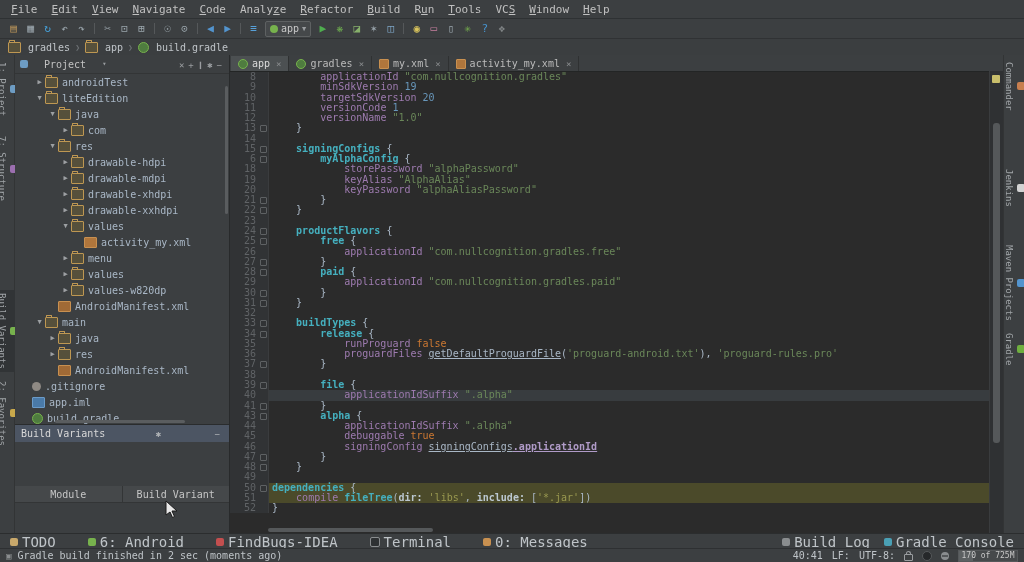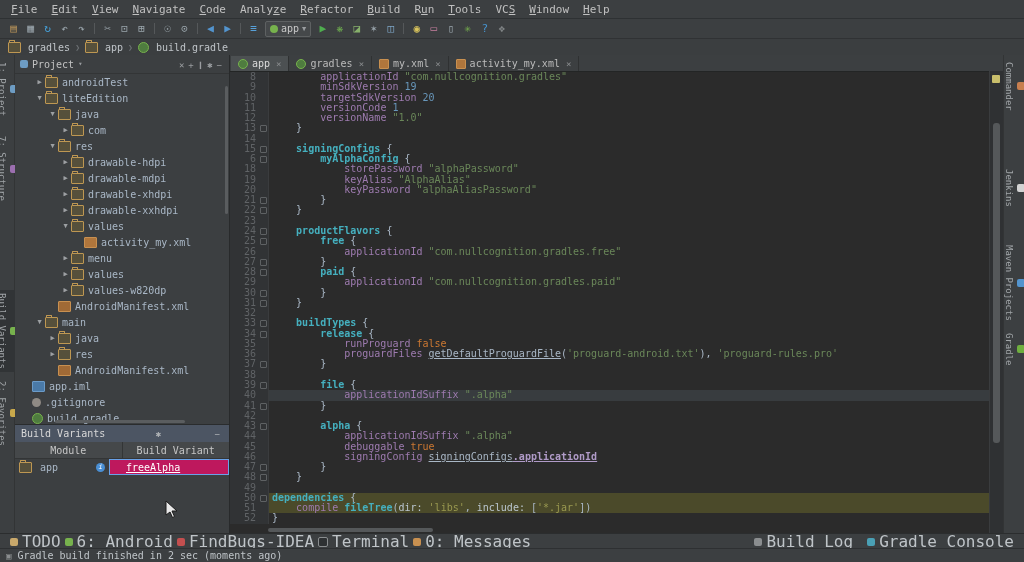--- a/index.html
+++ b/index.html
@@ -23,40 +23,40 @@
   
   .main{position:absolute;top:55px;bottom:28px;left:0;right:0;display:flex;}
   .stripe{background:#3C3F41;display:flex;flex-direction:column;align-items:center;font-size:9px;color:#A2A6A9;}
   .stripeL{width:14px;border-right:1px solid #323435;}
   .stripeR{width:20px;border-left:1px solid #323435;}
   .vlabel{writing-mode:vertical-rl;display:flex;flex-direction:column;align-items:center;gap:3px;white-space:nowrap;padding:3px 0;}
   .vlabel.pressed{background:#313436;border-radius:2px;}
   .sic{width:8px;height:8px;border-radius:2px;display:inline-block;}
   
   .project{width:214px;background:#3C3F41;border-right:1px solid #282A2B;display:flex;flex-direction:column;flex:none;}
-  .pp-header{height:18px;flex:none;display:flex;align-items:center;gap:4px;padding:0 5px;font-size:10px;color:#C2C2C2;border-bottom:1px solid #333536;text-align:right;}
+  .pp-header{height:18px;flex:none;display:flex;align-items:center;gap:16px;padding:0 5px;font-size:10px;color:#C2C2C2;border-bottom:1px solid #333536;text-align:right;}
   .hic{color:#9A9DA0;font-size:9px;padding:0 2px;}
   .tree{flex:1;overflow:hidden;position:relative;font-size:10px;}
   .trow{height:16px;display:flex;align-items:center;color:#A9B7C6;white-space:nowrap;}
   .arr{width:11px;text-align:center;font-size:7px;color:#9DA0A3;flex:none;}
   .fico{width:11px;height:9px;flex:none;margin-right:4px;position:relative;}
   .f-folder{border:1px solid #BE9752;background:#56503B;border-radius:1px;}
   .f-folder:before{content:"";position:absolute;top:-3px;left:0;width:4px;height:2px;border:1px solid #BE9752;border-bottom:none;border-radius:1px 1px 0 0;}
   .f-xml{background:#B0763C;border:1px solid #C89050;border-radius:1px;}
   .f-manifest{background:#A06A36;border:1px solid #C89050;border-radius:1px;}
   .f-git{background:#8F8A84;border-radius:50%;width:9px;height:9px;}
   .f-iml{background:#4A7AA8;border:1px solid #6B9BC8;border-radius:1px;}
   .f-gradle{background:#4F7C3F;border:1px solid #77B24D;border-radius:50%;width:9px;height:9px;}
   .tscroll-v{position:absolute;right:1px;top:12px;width:3px;height:128px;background:#5A5D5F;border-radius:2px;}
   .tscroll-h{position:absolute;left:40px;bottom:1px;height:3px;width:130px;background:#5A5D5F;border-radius:2px;}
   
   .bv{height:109px;flex:none;display:flex;flex-direction:column;border-top:1px solid #2A2C2D;}
   .bv-header{height:17px;flex:none;background:#4C5563;display:flex;align-items:center;padding:0 6px;font-size:10px;color:#D8D8D8;}
   .bv-hic{margin-left:auto;color:#AEB2B5;font-size:9px;padding:0 3px;}
-  .bv-thead,.bv-row{display:flex;font-size:10px;height:16px;flex:none;}
+  .bv-thead,.bv-row{display:flex;font-size:10px;height:16px;flex:none;margin-top:44px;}
   .bv-thead{background:#45484A;border-bottom:1px solid #333536;color:#C6C6C6;}
   .bv-th{flex:1;display:flex;align-items:center;justify-content:center;}
   .bv-th:first-child{border-right:1px solid #333536;}
   .bv-cell-mod{flex:1;display:flex;align-items:center;gap:4px;padding:0 4px;color:#A9B7C6;}
   .info-ic{margin-left:auto;width:9px;height:9px;border-radius:50%;background:#4A8FD4;color:#fff;font-size:7px;display:flex;align-items:center;justify-content:center;font-style:italic;}
   .bv-cell-var{flex:1;background:#be185d;border:1px solid #6AA1E8;color:#FFFFFF;display:flex;align-items:center;padding:0 16px;text-decoration:underline;}
   
   .editor{flex:1;min-width:0;display:flex;flex-direction:column;background:#2B2B2B;position:relative;}
   .tabs{height:16px;flex:none;display:flex;align-items:flex-end;background:#3C3F41;border-bottom:1px solid #232525;padding-left:1px;font-size:10px;}
   .tab{height:15px;display:flex;align-items:center;gap:4px;padding:0 7px;color:#BBBBBB;background:#3C3F41;border-right:1px solid #2F3132;}
@@ -69,27 +69,27 @@
   .cl{display:flex;height:10.28px;white-space:pre;}
   .gut{width:26px;flex:none;text-align:right;color:#606366;background:#313335;padding-right:3px;}
   .fold{width:9px;flex:none;background:#313335;border-right:1px solid #3A3C3E;position:relative;}
   .fold .fm{position:absolute;left:1px;top:2px;width:5px;height:5px;border:1px solid #5E6163;border-radius:1px;}
   .ct{flex:1;padding-left:3px;color:#A9B7C6;}
   .cl.caret-line .ct{background:#383C3F;}
   .cl.olive .ct{background:#4B4A2A;}
   .p{color:#A9B7C6}.pr{color:#9E7BB0}.bl{color:#45B0BF;font-weight:bold}.st{color:#6A8759}
   .nu{color:#6897BB}.kw{color:#CC7832}.un{color:#A9B7C6;text-decoration:underline}
   .up{color:#9E7BB0;}.ub{color:#B09BC8;font-weight:bold;text-decoration:underline}
-  .bo{color:#BBC7D0;font-weight:normal}.os{color:#9A9950}
+  .bo{color:#BBC7D0;font-weight:bold}.os{color:#9A9950}
   .scrollstrip{position:absolute;top:16px;right:0;bottom:0;width:13px;background:#2F3133;border-left:1px solid #3A3C3E;}
   .warnsq{position:absolute;top:4px;left:2px;width:8px;height:8px;background:#C8BE6B;border-radius:1px;}
   .vthumb{position:absolute;top:52px;left:3px;width:7px;height:320px;background:#55585A;border-radius:3px;}
   .hthumb{position:absolute;bottom:2px;left:38px;width:165px;height:4px;background:#55585A;border-radius:2px;}
   
-  .bottombar{position:absolute;left:0;right:0;bottom:13px;height:15px;background:#3C3F41;border-top:1px solid #2B2D2E;display:flex;align-items:center;font-size:16px;padding:0 10px;gap:4px;}
+  .bottombar{position:absolute;left:0;right:0;bottom:13px;height:15px;background:#3C3F41;border-top:1px solid #2B2D2E;display:flex;align-items:center;font-size:14px;padding:0 10px;gap:32px;}
   .bbitem{display:flex;align-items:center;gap:4px;color:#BFC4C8;white-space:nowrap;}
   .bbic{width:8px;height:8px;border-radius:2px;display:inline-block;}
   .bb-right{margin-left:auto;display:flex;gap:14px;}
   .statusbar{position:absolute;left:0;right:0;bottom:0;height:13px;background:#3C3F41;border-top:1px solid #2E3032;display:flex;align-items:center;font-size:10px;padding:0 6px;gap:6px;color:#BFC4C8;}
   .sb-right{margin-left:auto;display:flex;align-items:center;gap:9px;}
   .lockic{width:7px;height:5px;border:1px solid #9A9DA0;border-radius:1px;position:relative;margin-top:3px;}
   .lockic:before{content:"";position:absolute;top:-4px;left:1px;width:3px;height:3px;border:1px solid #9A9DA0;border-bottom:none;border-radius:3px 3px 0 0;}
   .dotic{width:8px;height:8px;border-radius:50%;background:#26282A;border:1px solid #55585A;}
   .hector{width:8px;height:8px;border-radius:50%;background:#8A8D8F;position:relative;}
   .hector:after{content:"";position:absolute;left:1px;top:3px;width:6px;height:2px;background:#55585A;}
@@ -295,27 +295,27 @@
             <span class="fico f-folder"></span>
             <span>res</span>
           </div>
           <div class="trow" style="padding-left: 32px;">
             <span class="arr"></span>
             <span class="fico f-manifest"></span>
             <span>AndroidManifest.xml</span>
           </div>
           <div class="trow" style="padding-left: 6px;">
             <span class="arr"></span>
+            <span class="fico f-git"></span>
+            <span>.gitignore</span>
+          </div>
+          <div class="trow" style="padding-left: 6px;">
+            <span class="arr"></span>
             <span class="fico f-iml"></span>
             <span>app.iml</span>
-          </div>
-          <div class="trow" style="padding-left: 6px;">
-            <span class="arr"></span>
-            <span class="fico f-git"></span>
-            <span>.gitignore</span>
           </div>
           <div class="trow" style="padding-left: 6px;">
             <span class="arr"></span>
             <span class="fico f-gradle"></span>
             <span>build.gradle</span>
           </div>
         </div>
       <div class="bv">
         <div class="bv-header">
           <span>Build Variants</span>
@@ -387,21 +387,20 @@
           <div class="cl"><span class="gut">32</span><span class="fold"></span><span class="ct"></span></div>
           <div class="cl"><span class="gut">33</span><span class="fold"><span class="fm"></span></span><span class="ct"><span class="p">    </span><span class="bl">buildTypes</span><span class="p"> {</span></span></div>
           <div class="cl"><span class="gut">34</span><span class="fold"><span class="fm"></span></span><span class="ct"><span class="p">        </span><span class="bl">release</span><span class="p"> {</span></span></div>
           <div class="cl"><span class="gut">35</span><span class="fold"></span><span class="ct"><span class="p">            </span><span class="pr">runProguard </span><span class="kw">false</span></span></div>
           <div class="cl"><span class="gut">36</span><span class="fold"></span><span class="ct"><span class="p">            </span><span class="pr">proguardFiles </span><span class="un">getDefaultProguardFile</span><span class="p">(</span><span class="st">'proguard-android.txt'</span><span class="p">), </span><span class="st">'proguard-rules.pro'</span></span></div>
           <div class="cl"><span class="gut">37</span><span class="fold"><span class="fm"></span></span><span class="ct"><span class="p">        }</span></span></div>
           <div class="cl"><span class="gut">38</span><span class="fold"></span><span class="ct"></span></div>
           <div class="cl"><span class="gut">39</span><span class="fold"><span class="fm"></span></span><span class="ct"><span class="p">        </span><span class="bl">file</span><span class="p"> {</span></span></div>
           <div class="cl caret-line"><span class="gut">40</span><span class="fold"></span><span class="ct"><span class="p">            </span><span class="pr">applicationIdSuffix </span><span class="st">".alpha"</span></span></div>
           <div class="cl"><span class="gut">41</span><span class="fold"><span class="fm"></span></span><span class="ct"><span class="p">        }</span></span></div>
-          <div class="cl"><span class="gut">42</span><span class="fold"></span><span class="ct"></span></div>
           <div class="cl"><span class="gut">43</span><span class="fold"><span class="fm"></span></span><span class="ct"><span class="p">        </span><span class="bl">alpha</span><span class="p"> {</span></span></div>
           <div class="cl"><span class="gut">44</span><span class="fold"></span><span class="ct"><span class="p">            </span><span class="pr">applicationIdSuffix </span><span class="st">".alpha"</span></span></div>
           <div class="cl"><span class="gut">45</span><span class="fold"></span><span class="ct"><span class="p">            </span><span class="pr">debuggable </span><span class="kw">true</span></span></div>
           <div class="cl"><span class="gut">46</span><span class="fold"></span><span class="ct"><span class="p">            </span><span class="pr">signingConfig </span><span class="un">signingConfigs</span><span class="ub">.applicationId</span></span></div>
           <div class="cl"><span class="gut">47</span><span class="fold"><span class="fm"></span></span><span class="ct"><span class="p">        }</span></span></div>
           <div class="cl"><span class="gut">48</span><span class="fold"><span class="fm"></span></span><span class="ct"><span class="p">    }</span></span></div>
           <div class="cl"><span class="gut">49</span><span class="fold"></span><span class="ct"></span></div>
           <div class="cl olive"><span class="gut">50</span><span class="fold"><span class="fm"></span></span><span class="ct"><span class="bl">dependencies</span><span class="p"> {</span></span></div>
           <div class="cl olive"><span class="gut">51</span><span class="fold"></span><span class="ct"><span class="p">    </span><span class="up">compile</span><span class="p"> </span><span class="bl">fileTree</span><span class="p">(</span><span class="bo">dir: </span><span class="os">'libs'</span><span class="p">, </span><span class="bo">include: </span><span class="p">[</span><span class="os">'*.jar'</span><span class="p">])</span></span></div>
           <div class="cl"><span class="gut">52</span><span class="fold"></span><span class="ct"><span class="p">}</span></span></div>
@@ -462,18 +461,27 @@
         <span class="bbitem">
           <span class="bbic" style="background: rgb(74, 160, 181);"></span>
           <span>Gradle Console</span>
         </span>
       </span>
     </div>
 
   <div class="statusbar">
     <span style="color:#8A8D8F;font-size:9px">▣</span>
     <span>Gradle build finished in 2 sec (moments ago)</span>
+    <span class="sb-right">
+      <span>40:41</span>
+      <span>LF:</span>
+      <span>UTF-8:</span>
+      <span class="lockic"></span>
+      <span class="dotic"></span>
+      <span class="hector"></span>
+      <span class="memchip"><span class="used"></span><span class="mt">170 of 725M</span></span>
+    </span>
   </div>
 
   <svg class="cursor-svg" width="12" height="18">
     <polygon points="1,1 1,15 5,12 7.5,17.5 9.5,16.5 7,11 12,11" fill="#E8E8E8" stroke="#1A1A1A" stroke-width="1"></polygon>
   </svg>
 </div>
 
 </body></html>

